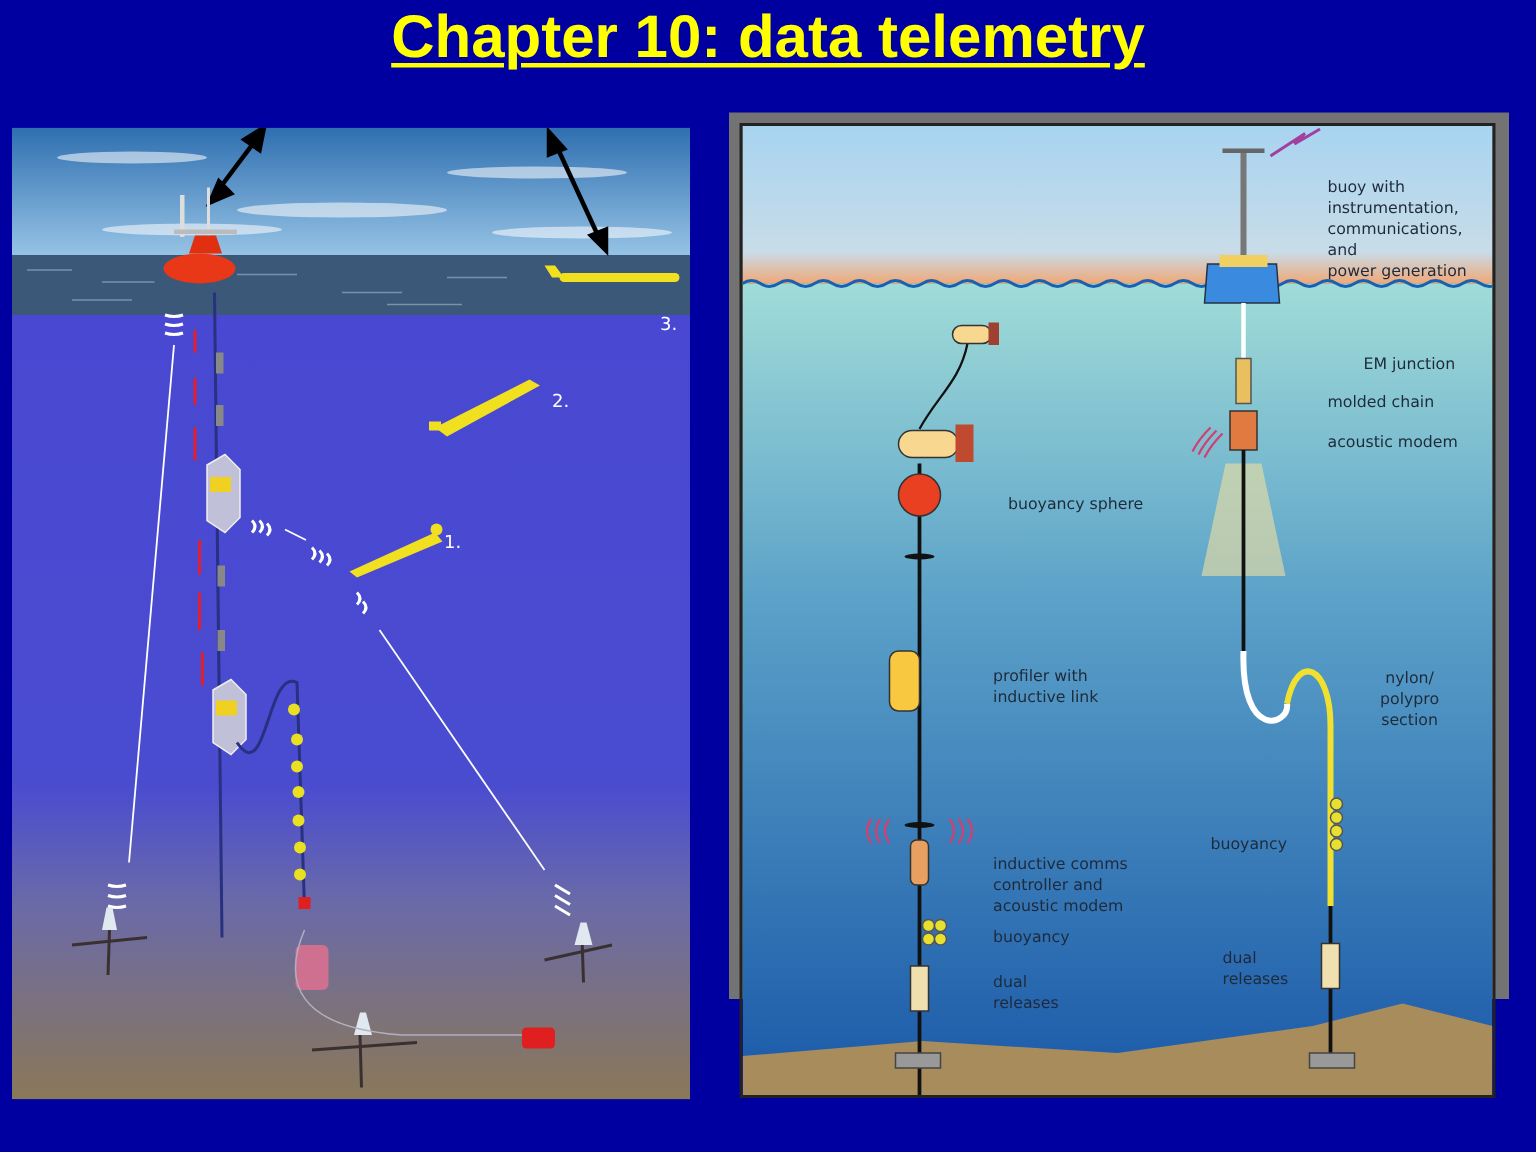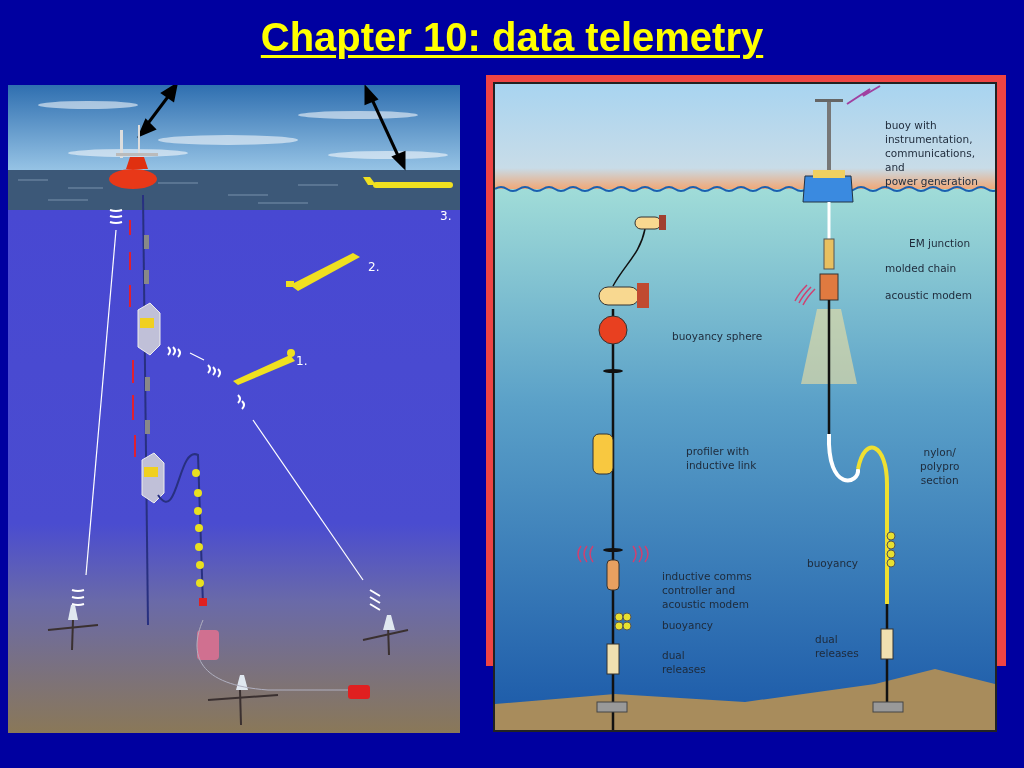--- a/index.html
+++ b/index.html
@@ -1,19 +1,19 @@
 <!DOCTYPE html>
 <html><head>
 <meta charset="utf-8">
 <style>
   html,body{margin:0;padding:0;}
   body{width:1024px;height:768px;background:#0000a0;position:relative;overflow:hidden;font-family:"Liberation Sans",sans-serif;}
-  .title{position:absolute;left:0;top:0;width:1024px;text-align:center;color:#ffff00;font-weight:bold;font-size:40px;line-height:50px;text-decoration:underline;text-decoration-thickness:3px;text-underline-offset:4px;margin-top:12px;}
+  .title{position:absolute;left:0;top:0;width:1024px;text-align:center;color:#ffff00;font-weight:bold;font-size:40px;line-height:50px;text-decoration:underline;text-decoration-thickness:3px;text-underline-offset:4px;}
   .left-panel{position:absolute;left:8px;top:85px;width:452px;height:648px;overflow:hidden;}
-  .right-frame{position:absolute;left:486px;top:75px;width:520px;height:591px;background:#ef4444;}
+  .right-frame{position:absolute;left:486px;top:75px;width:520px;height:591px;background:#737373;}
   .right-panel{position:absolute;left:7px;top:7px;width:504px;height:650px;border:2px solid #222;box-sizing:border-box;overflow:hidden;}
   .lbl{position:absolute;font-family:"DejaVu Sans",sans-serif;font-size:10.5px;line-height:14px;color:#1e2a3a;white-space:pre-line;}
   svg{position:absolute;left:0;top:0;}
 </style>
 </head>
 <body>
 
 <div class="title">Chapter 10: data telemetry</div>
 
 <div class="left-panel">
@@ -241,21 +241,21 @@
     </svg>
 
     <div class="lbl" style="left:390px;top:34px;">buoy with
 instrumentation,
 communications, and
 power generation</div>
     <div class="lbl" style="left:390px;top:152px;margin-left:24px;">EM junction</div>
     <div class="lbl" style="left:390px;top:177px;">molded chain</div>
     <div class="lbl" style="left:390px;top:204px;">acoustic modem</div>
     <div class="lbl" style="left:177px;top:245px;text-align:center;">buoyancy sphere</div>
-    <div class="lbl" style="left:167px;top:360px;margin-left:24px;">profiler with
+    <div class="lbl" style="left:167px;top:360px;">profiler with
 inductive link</div>
     <div class="lbl" style="left:425px;top:361px;text-align:center;">nylon/
 polypro
 section</div>
     <div class="lbl" style="left:167px;top:470px;margin-top:15px;">inductive comms
 controller and
 acoustic modem</div>
     <div class="lbl" style="left:312px;top:472px;">buoyancy</div>
     <div class="lbl" style="left:167px;top:534px;">buoyancy</div>
     <div class="lbl" style="left:320px;top:548px;">dual

